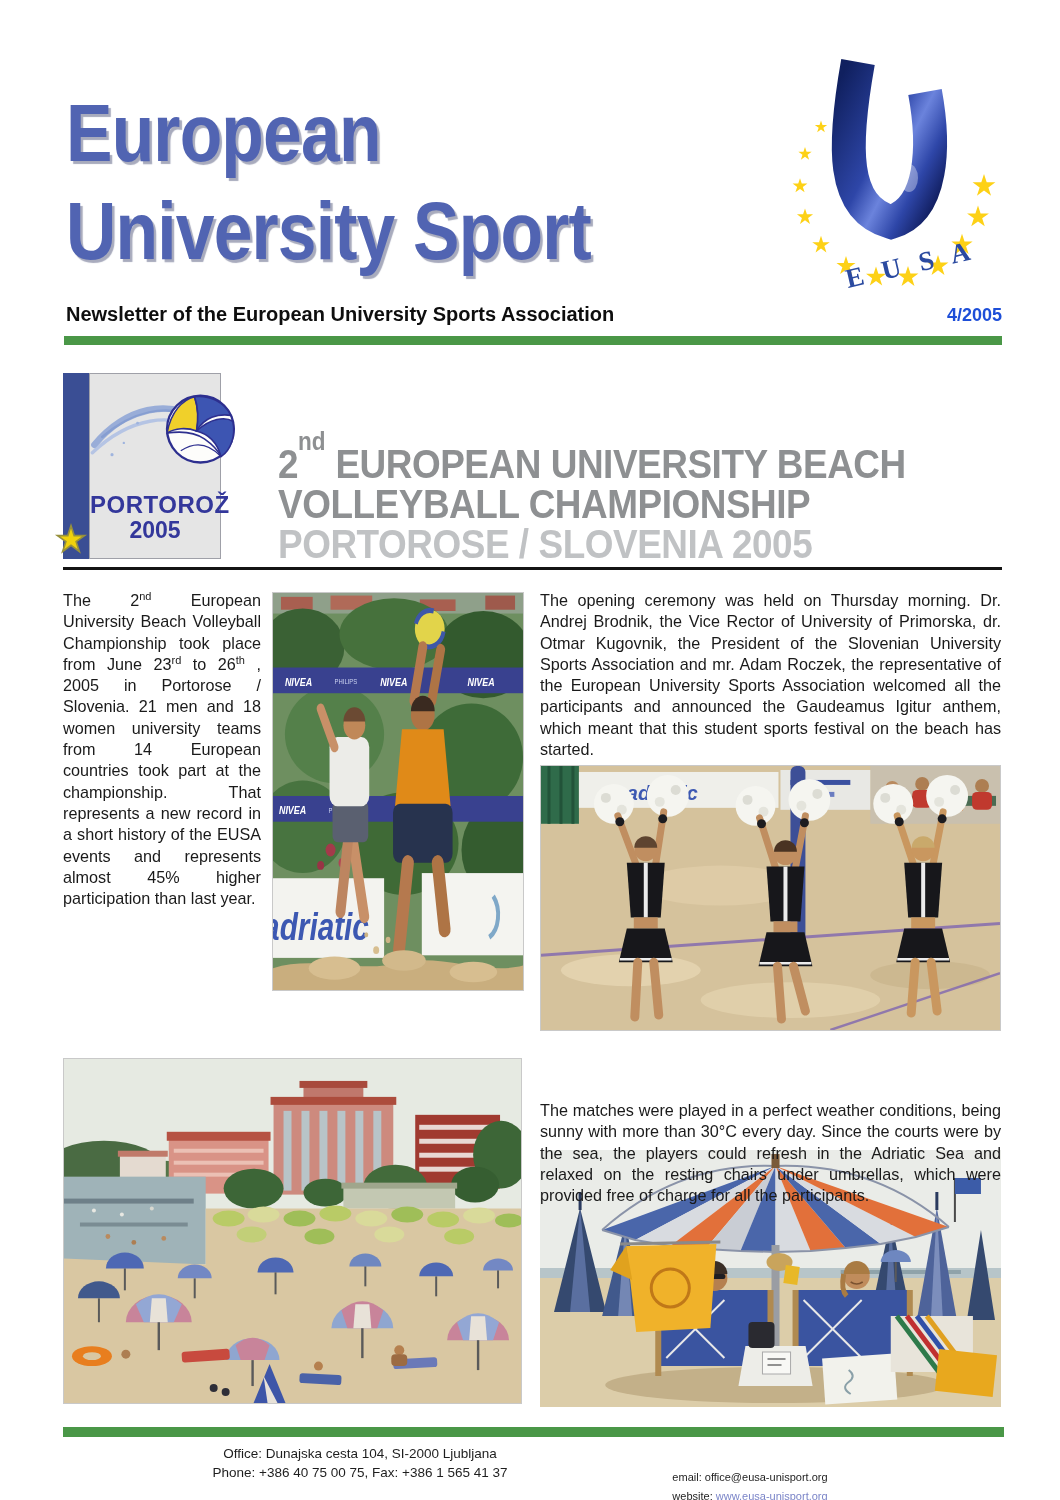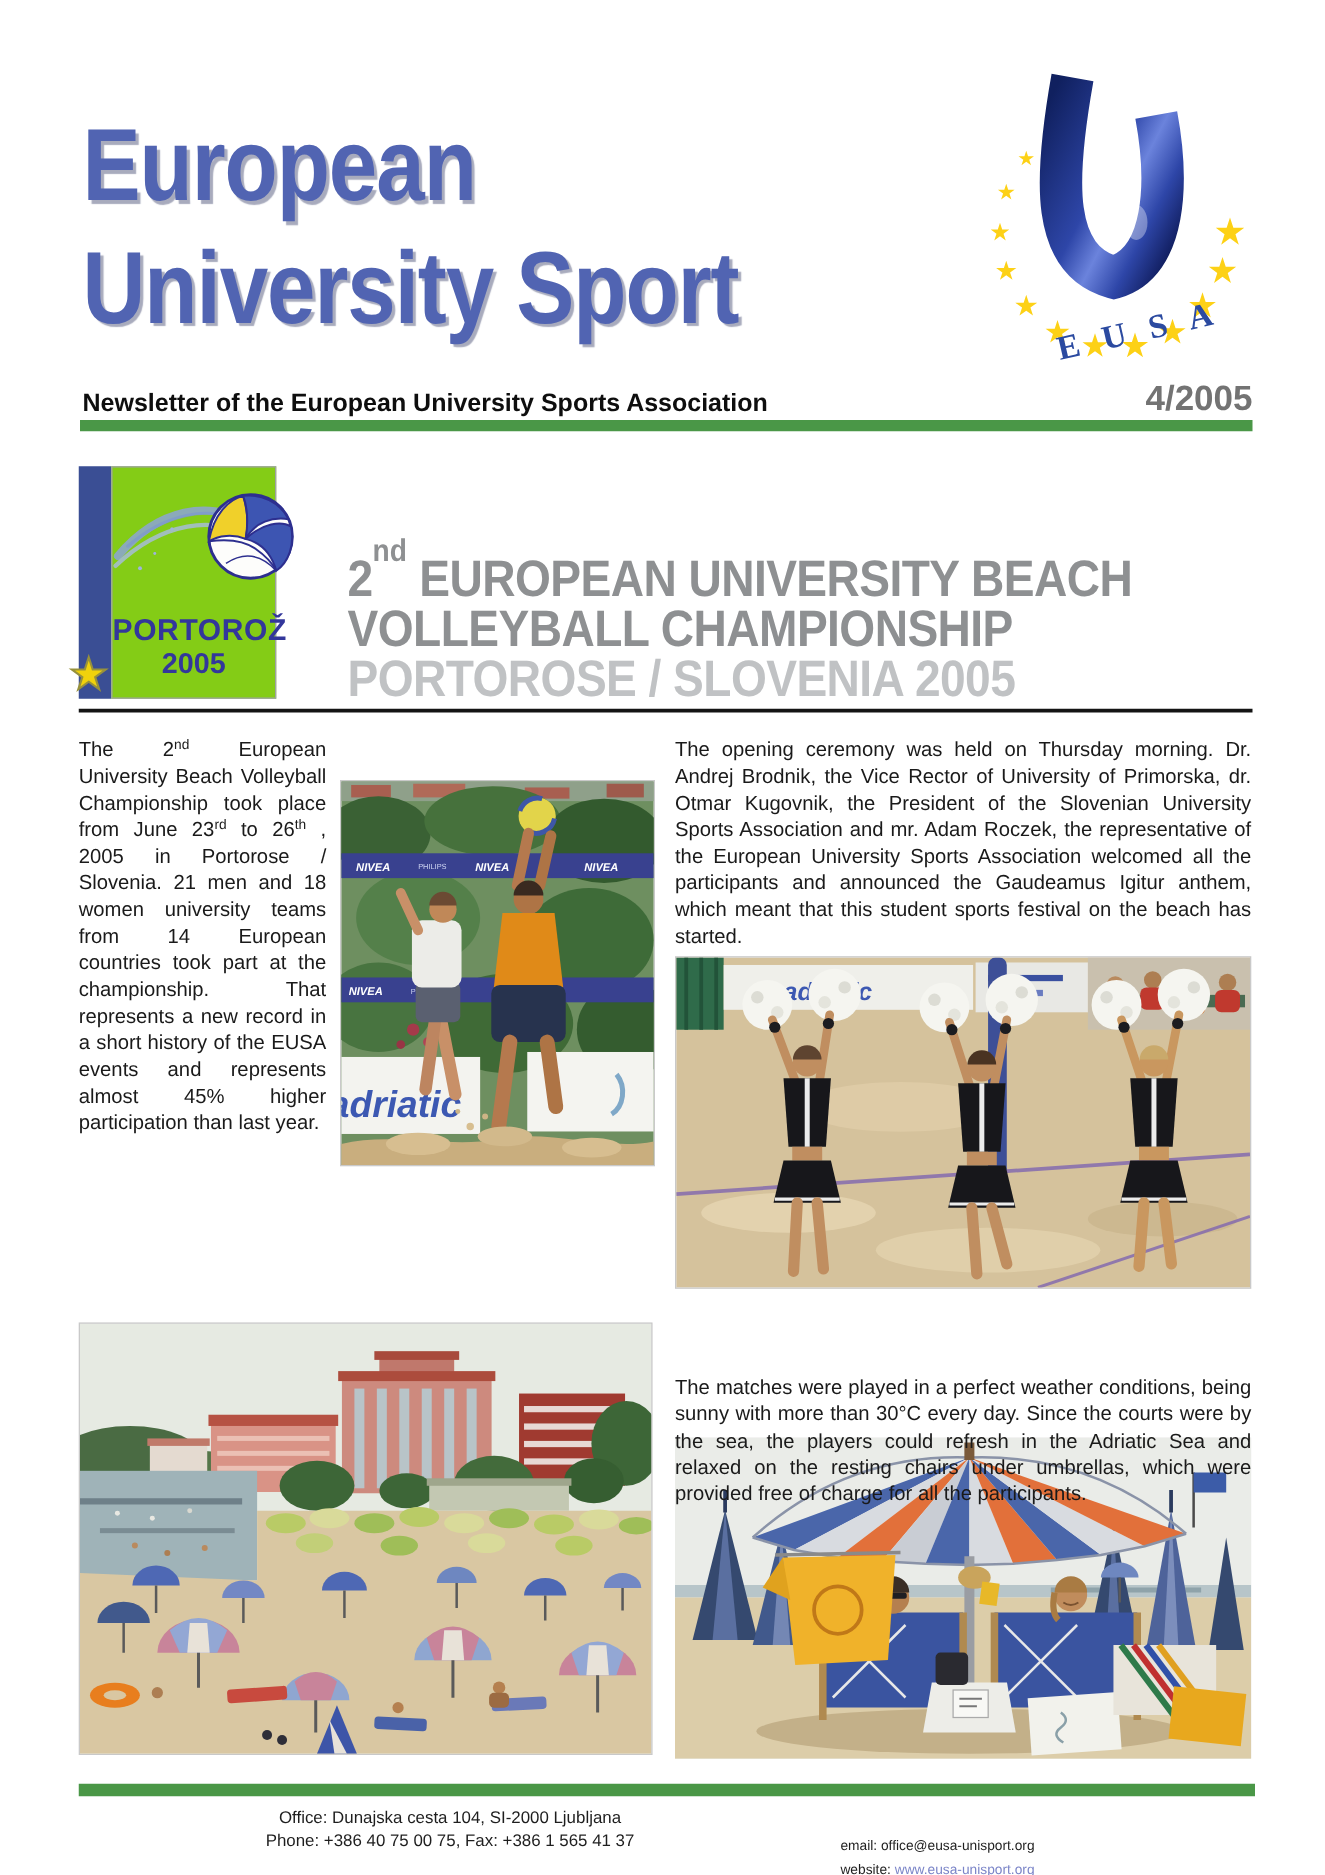--- a/index.html
+++ b/index.html
@@ -6,30 +6,30 @@
   #page{position:relative;width:1060px;height:1500px;background:#fff;overflow:hidden;
         font-family:"Liberation Sans","DejaVu Sans",sans-serif;color:#1c1c1c;}
 
   
   .masthead-title{position:absolute;left:66px;top:84px;font-size:82px;font-weight:bold;
         line-height:98px;color:#5164B2;white-space:nowrap;letter-spacing:-1px;
         text-shadow:3px 3px 1px #a8abbd;transform:scaleX(.85);transform-origin:left top;}
   .subtitle-row{position:absolute;left:66px;top:303px;width:936px;display:flex;
         justify-content:space-between;align-items:flex-end;gap:17px;}
   .subtitle{font-size:20px;font-weight:bold;color:#0e0e0e;}
-  .issue{font-size:28px;font-weight:bold;color:#737373;}
+  .issue{font-size:18px;font-weight:bold;color:#1d4ed8;}
   .rule-green{position:absolute;left:64px;width:938px;height:9px;background:#4A9747;}
   .rule-green.top{top:336px;}
   .rule-green.bottom{top:1427px;left:63px;width:941px;height:10px;}
   .eusa-logo{position:absolute;left:790px;top:50px;width:214px;height:256px;}
 
   
   .event-bar{position:absolute;left:63px;top:373px;width:26px;height:186px;background:#3A4E94;}
   .event-bar svg{position:absolute;left:-9px;bottom:2px;overflow:visible;}
-  .event-box{position:absolute;left:89px;top:373px;width:132px;height:186px;background:#84cc16;
+  .event-box{position:absolute;left:89px;top:373px;width:132px;height:186px;background:#e5e5e5;
         border:1px solid #9fa0a8;box-sizing:border-box;text-align:center;}
   .event-box svg{display:block;margin:6px auto 0 auto;}
   .event-name{font-size:24px;font-weight:bold;color:#33379B;letter-spacing:.5px;line-height:26px;}
   .event-year{font-size:23px;font-weight:bold;color:#33379B;line-height:24px;}
 
   
   .headline{position:absolute;left:278px;top:434px;font-weight:bold;font-size:41px;
         line-height:40px;letter-spacing:-.5px;white-space:nowrap;
         transform:scaleX(.9);transform-origin:left top;}
   .headline .hl-dark{color:#8E9092;}
@@ -41,21 +41,21 @@
   .para{position:absolute;text-align:justify;font-size:16.2px;line-height:21.3px;color:#1a1a1a;}
   .p-intro{left:63px;top:590px;width:198px;}
   .p-org{left:63px;top:933px;width:458px;}
   .p-ceremony{left:540px;top:590px;width:461px;}
   .p-weather{left:540px;top:1052px;width:461px;z-index:3;margin-top:48px;}
   .para sup{font-size:11px;vertical-align:6px;line-height:0;}
 
   
   .photo{position:absolute;border:1px solid #c9c9c9;box-sizing:border-box;background:#eee;}
   .photo svg{display:block;width:100%;height:100%;}
-  .ph-volley{left:272px;top:624px;width:252px;height:309px;}
+  .ph-volley{left:272px;top:592px;width:252px;height:399px;}
   .ph-cheer{left:540px;top:765px;width:461px;height:266px;}
   .ph-beach{left:63px;top:1058px;width:459px;height:346px;}
   .ph-umbrella{left:540px;top:1150px;width:461px;height:257px;z-index:1;border:none;}
 
   
   .footer-left{position:absolute;left:190px;top:1444px;width:340px;text-align:center;
         font-size:13.5px;line-height:19px;color:#1e1e1e;}
   .footer-right{position:absolute;left:585px;top:1468px;width:330px;text-align:center;
         font-size:11px;line-height:19px;color:#1e1e1e;}
   .weblink{color:#7B85C8;text-decoration:none;}

